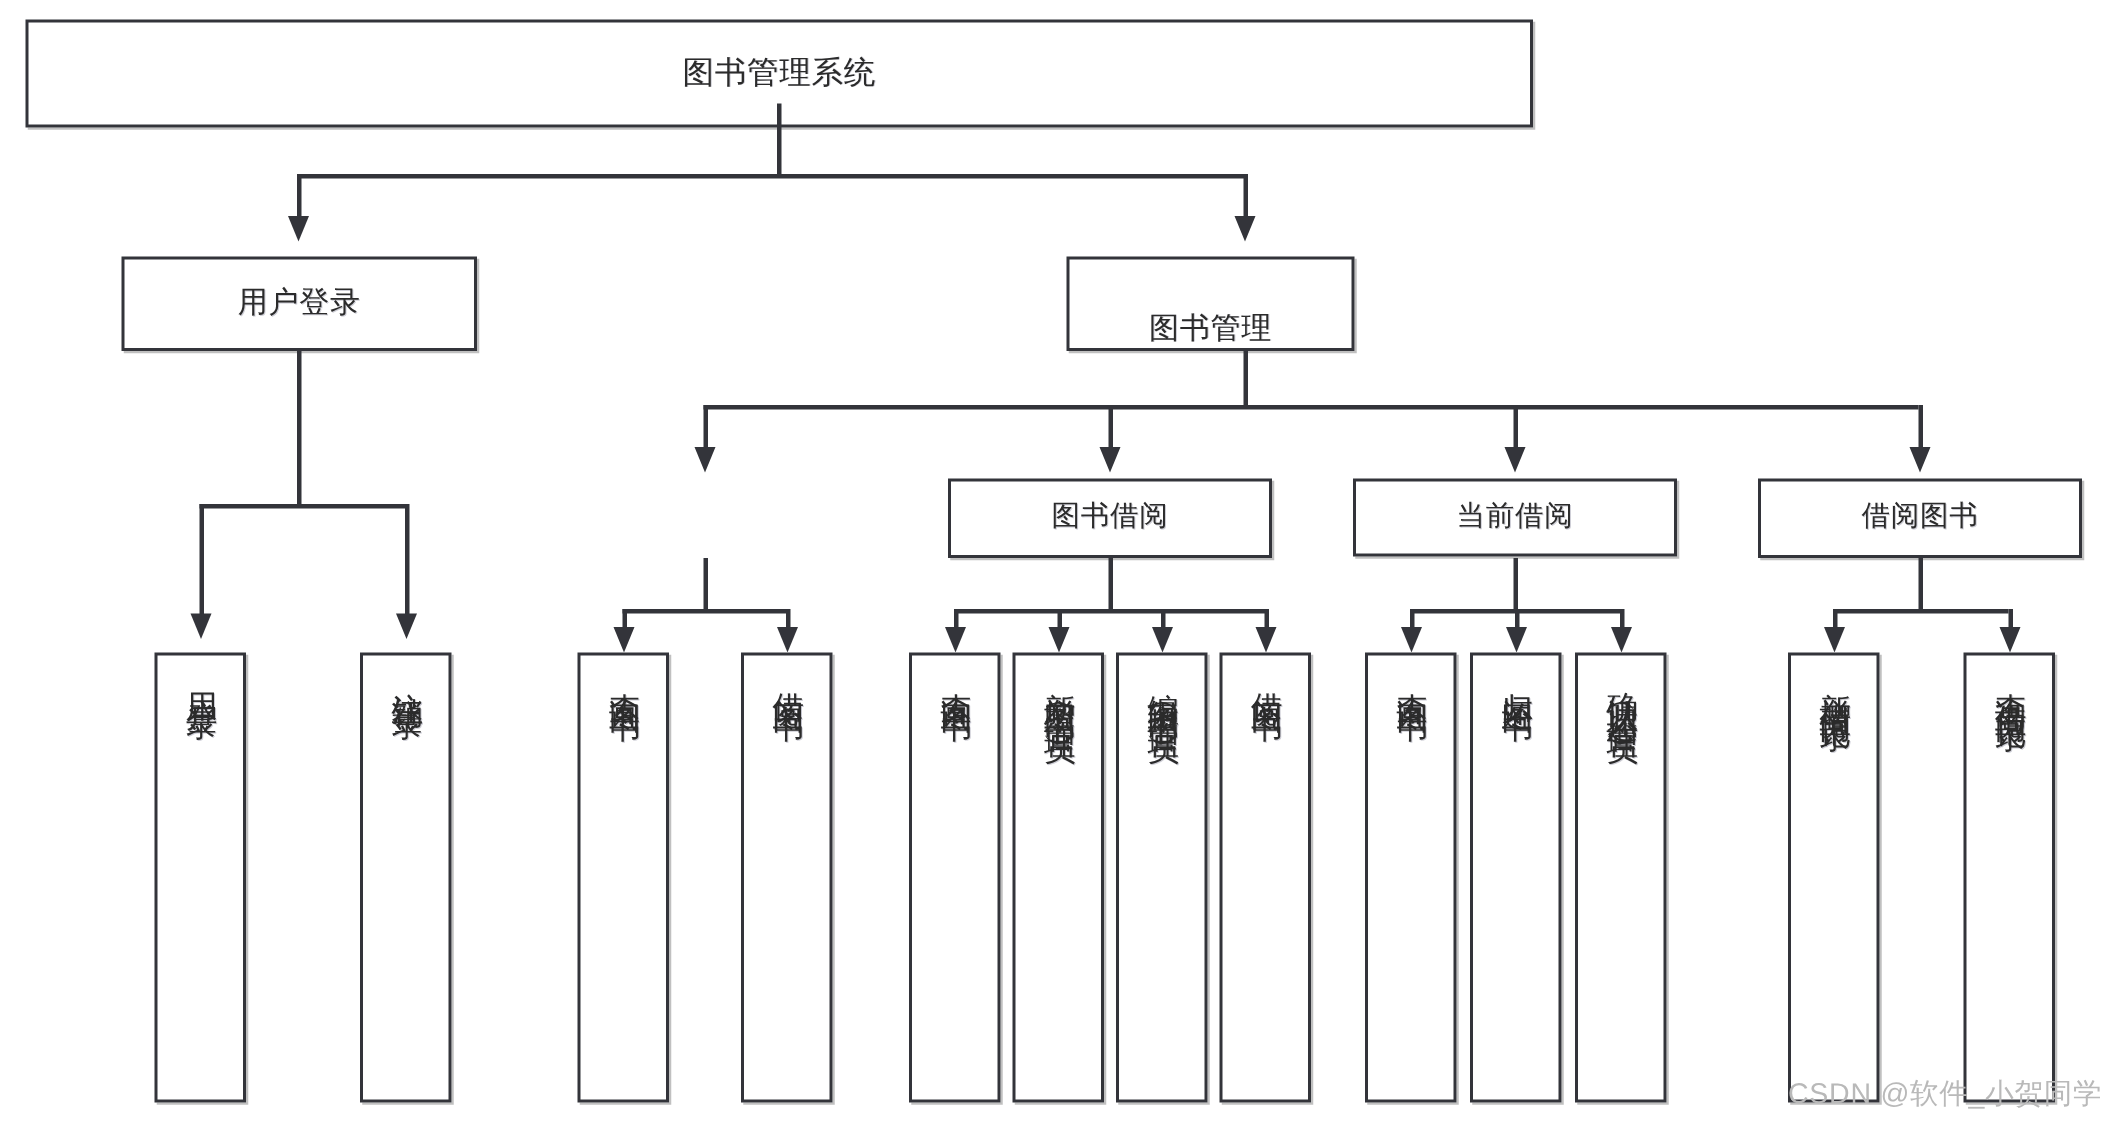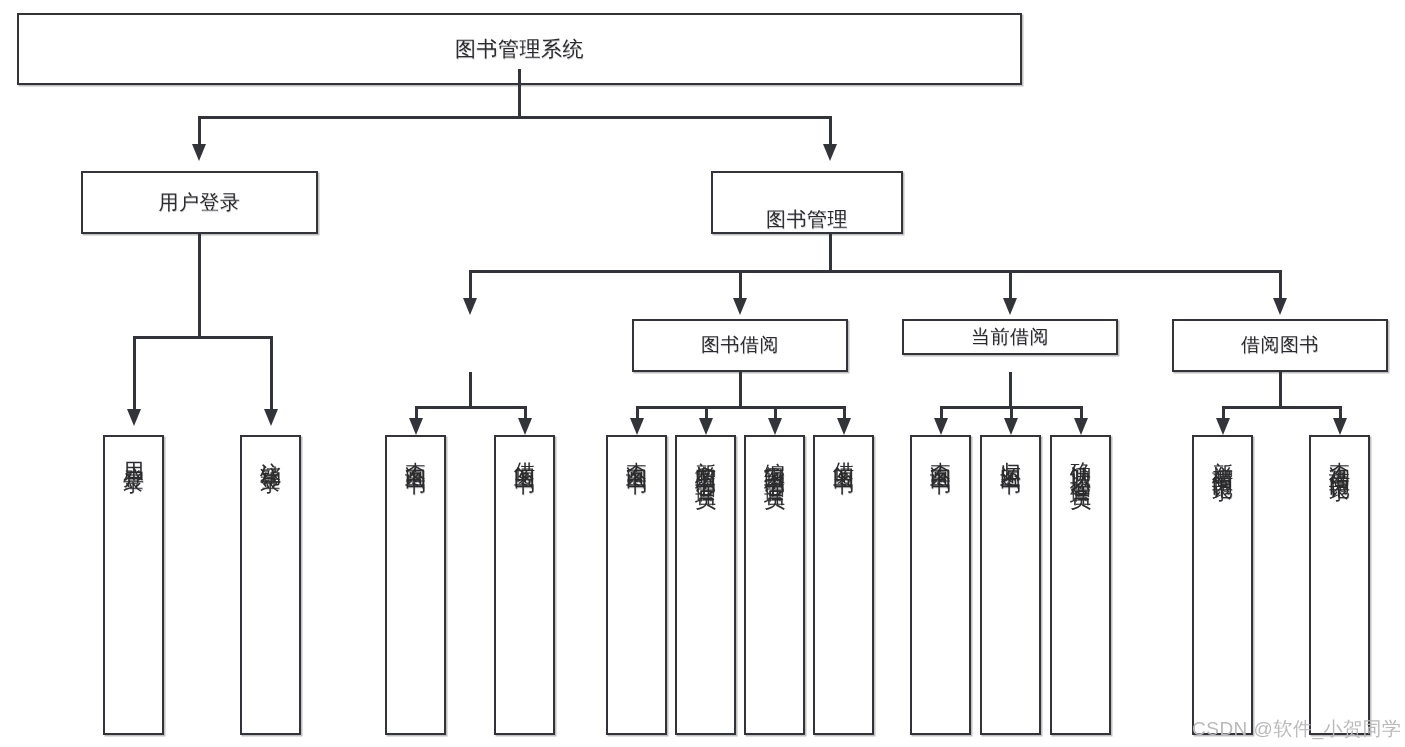--- a/index.html
+++ b/index.html
@@ -117,21 +117,21 @@
   <div class="vline" style="left:739px;top:270px;height:29px;"></div>
   <div class="arrow" style="left:733px;top:298px;"></div>
   <div class="vline" style="left:1009px;top:270px;height:29px;"></div>
   <div class="arrow" style="left:1003px;top:298px;"></div>
   <div class="vline" style="left:1279px;top:270px;height:29px;"></div>
   <div class="arrow" style="left:1273px;top:298px;"></div>
 
   <div class="node lv2" style="left:632px;top:319px;width:216px;height:53px;">
     <span class="lbl">图书借阅</span>
   </div>
-  <div class="node lv2" style="left:902px;top:319px;width:216px;height:36px;">
+  <div class="node lv2" style="left:902px;top:319px;width:216px;height:52px;">
     <span class="lbl">当前借阅</span>
   </div>
   <div class="node lv2" style="left:1172px;top:319px;width:216px;height:53px;">
     <span class="lbl">借阅图书</span>
   </div>
 
   <div class="vline" style="left:469px;top:372px;height:36px;"></div>
   <div class="hline" style="left:415px;top:406px;width:109px;height:2.5px;"></div>
   <div class="vline" style="left:415px;top:406px;height:14px;"></div>
   <div class="arrow" style="left:409px;top:418px;"></div>

